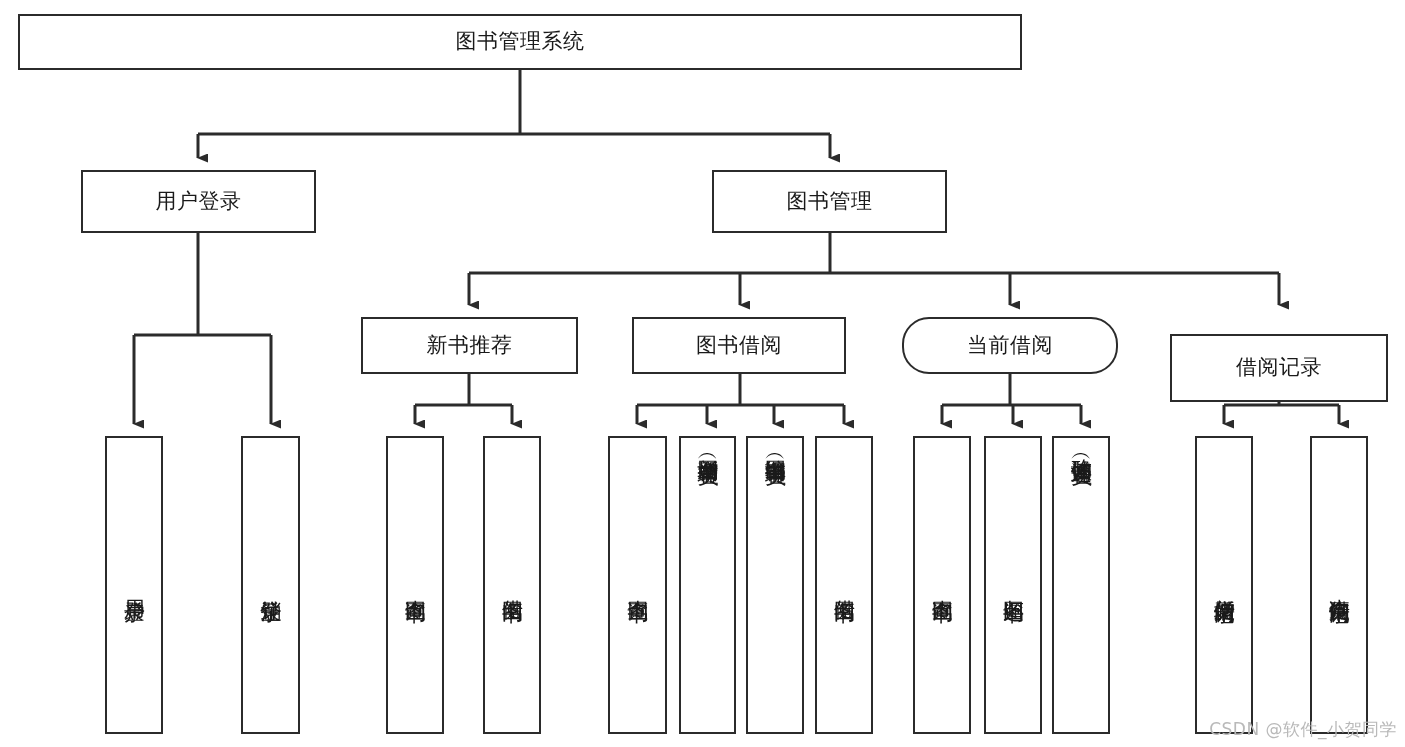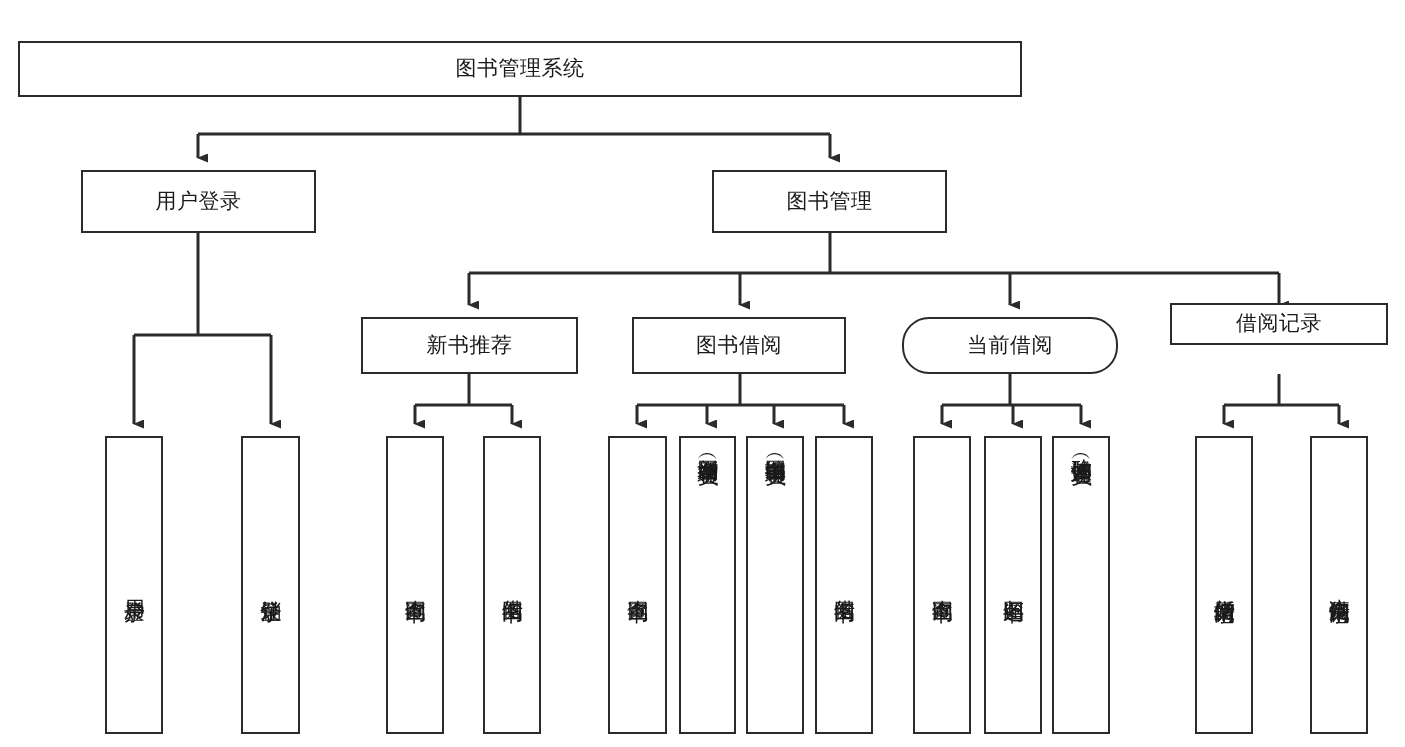--- a/index.html
+++ b/index.html
@@ -115,21 +115,21 @@
       <path d="M1013,405 L1013,424" marker-end="url(#arrowhead)"></path>
       <path d="M1081,405 L1081,424" marker-end="url(#arrowhead)"></path>
 
       <path d="M1279,374 L1279,405"></path>
       <path d="M1224,405 L1339,405"></path>
       <path d="M1224,405 L1224,424" marker-end="url(#arrowhead)"></path>
       <path d="M1339,405 L1339,424" marker-end="url(#arrowhead)"></path>
     </g>
   </svg>
 
-  <div class="node-box" style="left:18px; top:14px; width:1004px; height:56px;margin-top:27px;">
+  <div class="node-box" style="left:18px; top:14px; width:1004px; height:56px;">
     <span class="node-label-h">图书管理系统</span>
   </div>
 
   <div class="node-box" style="left:81px; top:170px; width:235px; height:63px;">
     <span class="node-label-h">用户登录</span>
   </div>
 
   <div class="node-box" style="left:361px; top:317px; width:217px; height:57px;">
     <span class="node-label-h">新书推荐</span>
   </div>
@@ -139,21 +139,21 @@
   </div>
 
   <div class="node-box" style="left:632px; top:317px; width:214px; height:57px;">
     <span class="node-label-h">图书借阅</span>
   </div>
 
   <div class="node-box" style="left:902px; top:317px; width:216px; height:57px;border-radius:27px;">
     <span class="node-label-h">当前借阅</span>
   </div>
 
-  <div class="node-box" style="left:1170px; top:303px; width:218px; height:42px;">
+  <div class="node-box" style="left:1170px; top:334px; width:218px; height:68px;">
     <span class="node-label-h">借阅记录</span>
   </div>
 
   <div class="node-box" style="left:105px; top:436px; width:58px; height:298px;">
     <span class="node-label-v">用户登录</span>
   </div>
 
   <div class="node-box" style="left:241px; top:436px; width:59px; height:298px;">
     <span class="node-label-v">注销登录</span>
   </div>
@@ -195,14 +195,15 @@
   </div>
 
   <div class="node-box" style="left:1195px; top:436px; width:58px; height:298px;">
     <span class="node-label-v">新增借阅记录</span>
   </div>
 
   <div class="node-box" style="left:1310px; top:436px; width:58px; height:298px;">
     <span class="node-label-v">查询借阅记录</span>
   </div>
 
+  <div class="watermark">CSDN @软件_小贺同学</div>
 
 </div>
 
 </body></html>

